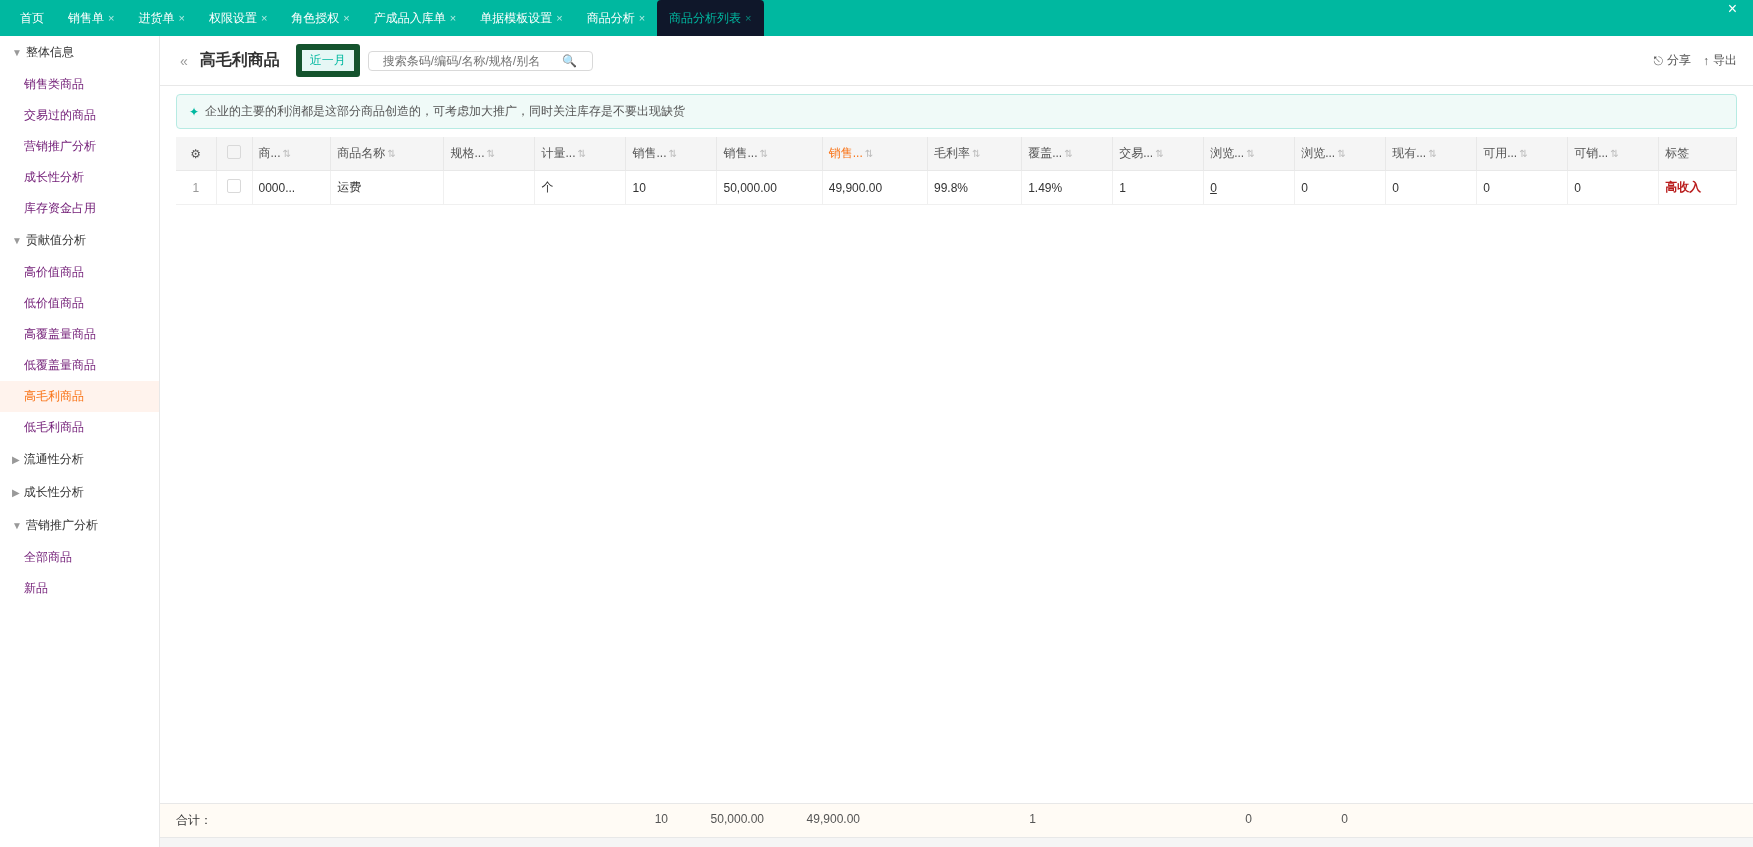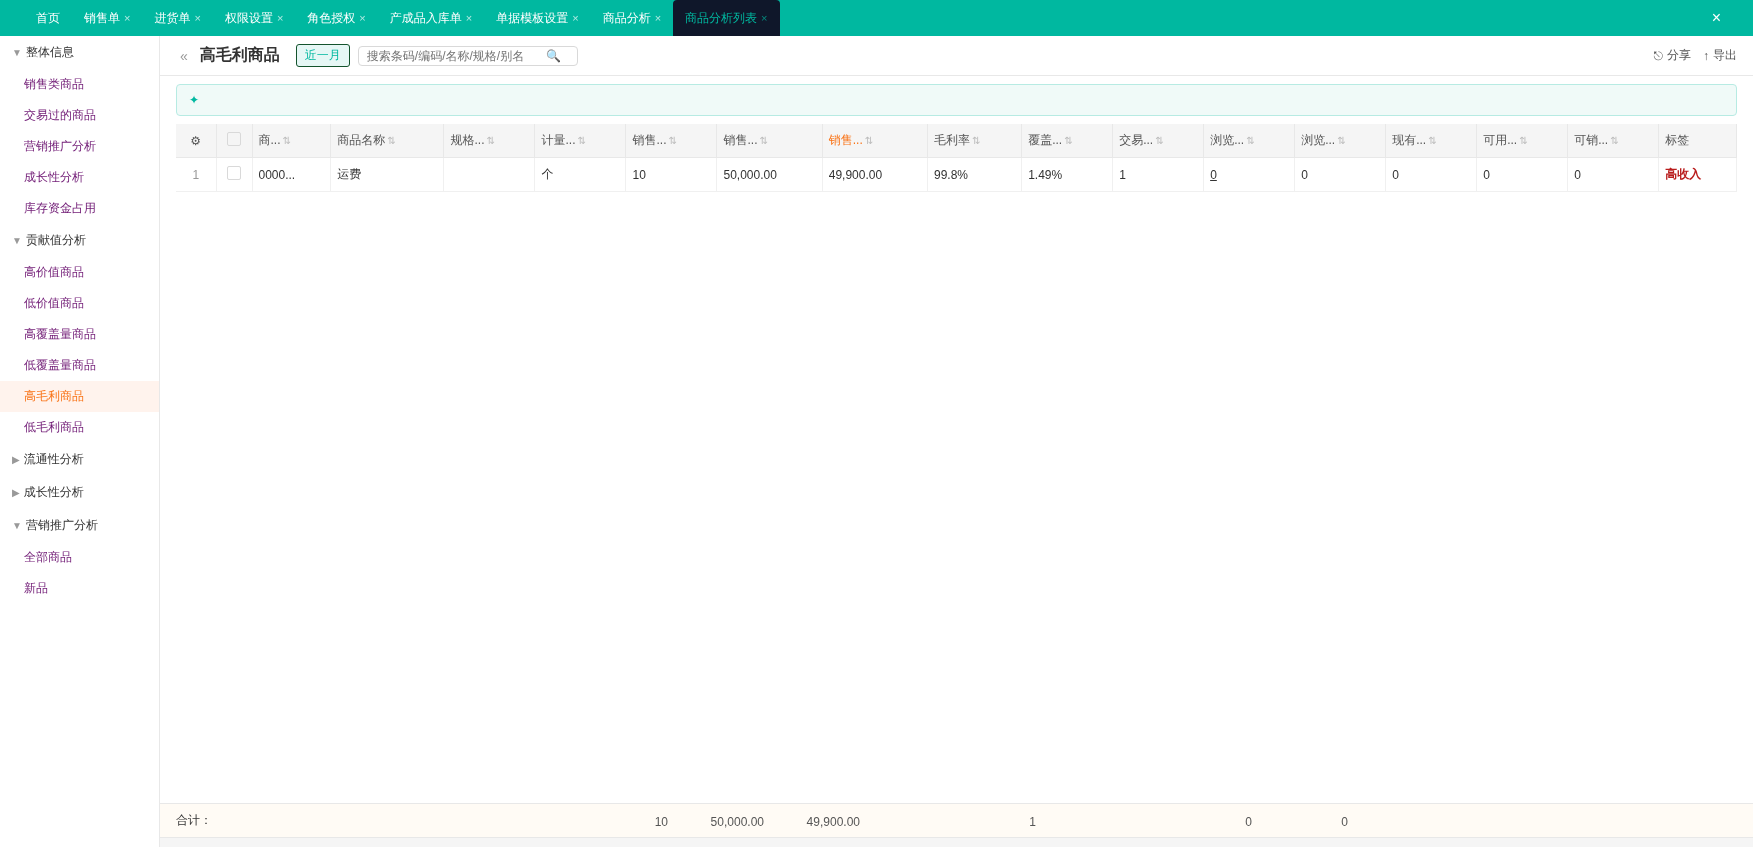--- a/index.html
+++ b/index.html
@@ -2,23 +2,22 @@
 <html><head>
   <meta charset="utf-8">
   <style>
     * { box-sizing: border-box; margin: 0; padding: 0; font-family: 'Microsoft YaHei', Arial, sans-serif; font-size: 12px; }
     body { background: #f5f5f5; overflow: hidden; }
 
     
     .top-nav {
       background: #00b8a0;
       display: flex;
-      align-items: center;
       height: 36px;
-      padding: 0 24px;
+      padding: 0 8px;
       color: #fff;
     }
     .nav-item {
       padding: 0 12px;
       height: 36px;
       display: flex;
       align-items: center;
       cursor: pointer;
       white-space: nowrap;
       font-size: 13px;
@@ -99,33 +98,33 @@
       gap: 8px;
     }
     .page-title {
       font-size: 16px;
       font-weight: 600;
       color: #333;
       margin-right: 8px;
     }
     .filter-btn {
       background: #e6f7f5;
-      border: 1px solid #14532d;
+      border: 6px solid #14532d;
       color: #00b8a0;
       border-radius: 3px;
       padding: 2px 8px;
       cursor: pointer;
       font-size: 12px;
     }
     .search-box {
       display: flex;
       align-items: center;
       border: 1px solid #d9d9d9;
       border-radius: 4px;
-      padding: 2px 8px;
+      padding: 2px 14px;
       flex: 0 0 220px;
     }
     .search-box input {
       border: none;
       outline: none;
       font-size: 12px;
       width: 180px;
       color: #999;
     }
     .search-icon { color: #999; cursor: pointer; }
@@ -212,21 +211,21 @@
     .sort-icon { color: #bbb; font-size: 10px; }
     .tag-high { color: #b91c1c; font-weight: 700; }
     .underline-link { text-decoration: underline; color: #333; cursor: pointer; }
 
     
     .table-footer {
       border-top: 1px solid #e8e8e8;
       background: #fffbf5;
       padding: 8px 16px;
       display: flex;
-      align-items: flex-end;
+      align-items: flex-start;
       gap: 16px;
       font-size: 12px;
       color: #555;
       flex-shrink: 0;
     }
     .footer-label { color: #333; font-weight: 500; }
     .footer-cell {
       display: inline-block;
       min-width: 80px;
       text-align: right;
@@ -378,20 +377,21 @@
         </div>
         <div class="action-btn">
           <span>↑</span>
           <span>导出</span>
         </div>
       </div>
     </div>
 
     <div class="info-banner">
       <span class="info-icon">✦</span>
+      <span>企业的主要的利润都是这部分商品创造的，可考虑加大推广，同时关注库存是不要出现缺货</span>
     </div>
 
     <div class="table-wrapper">
       <table>
         <thead>
           <tr>
             <th>
               <span>⚙</span>
             </th>
             <th>

